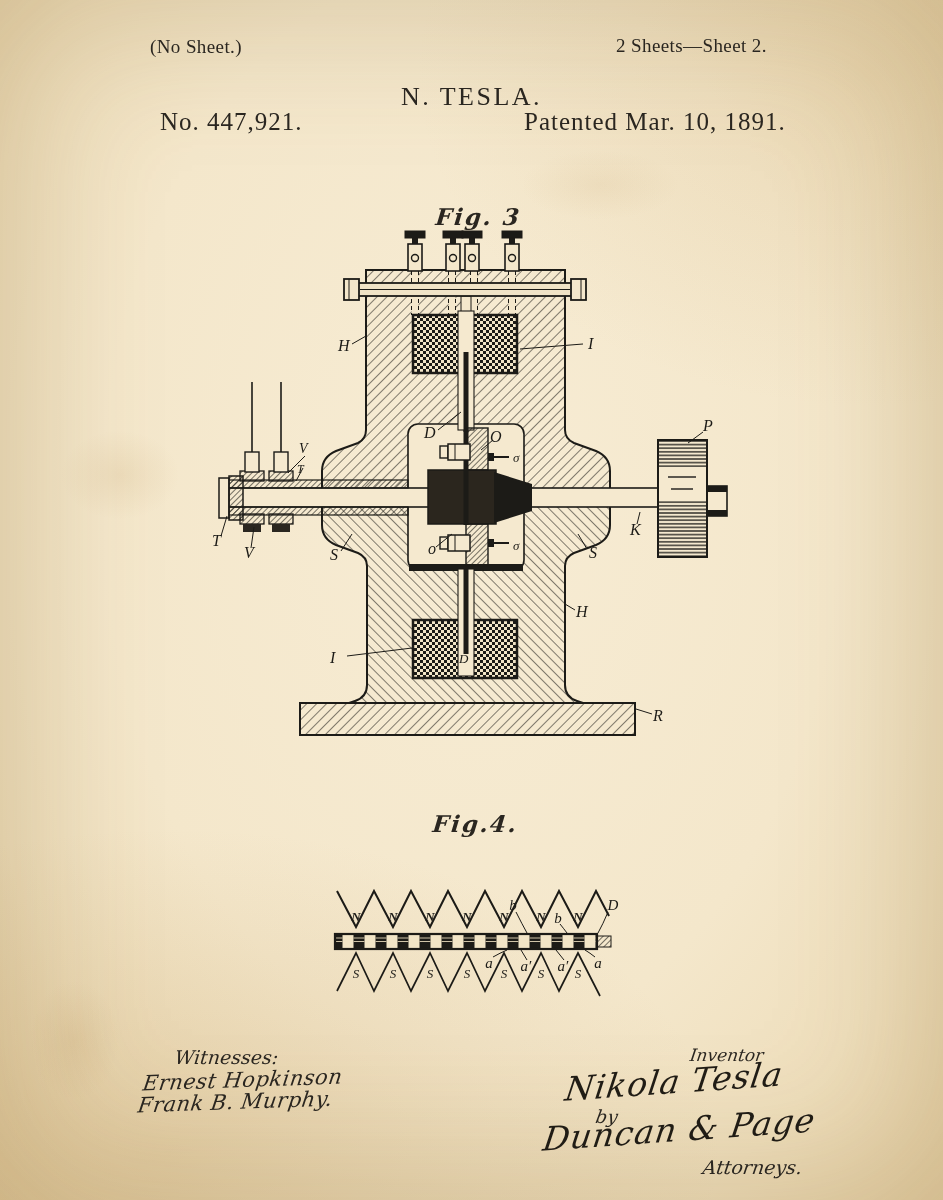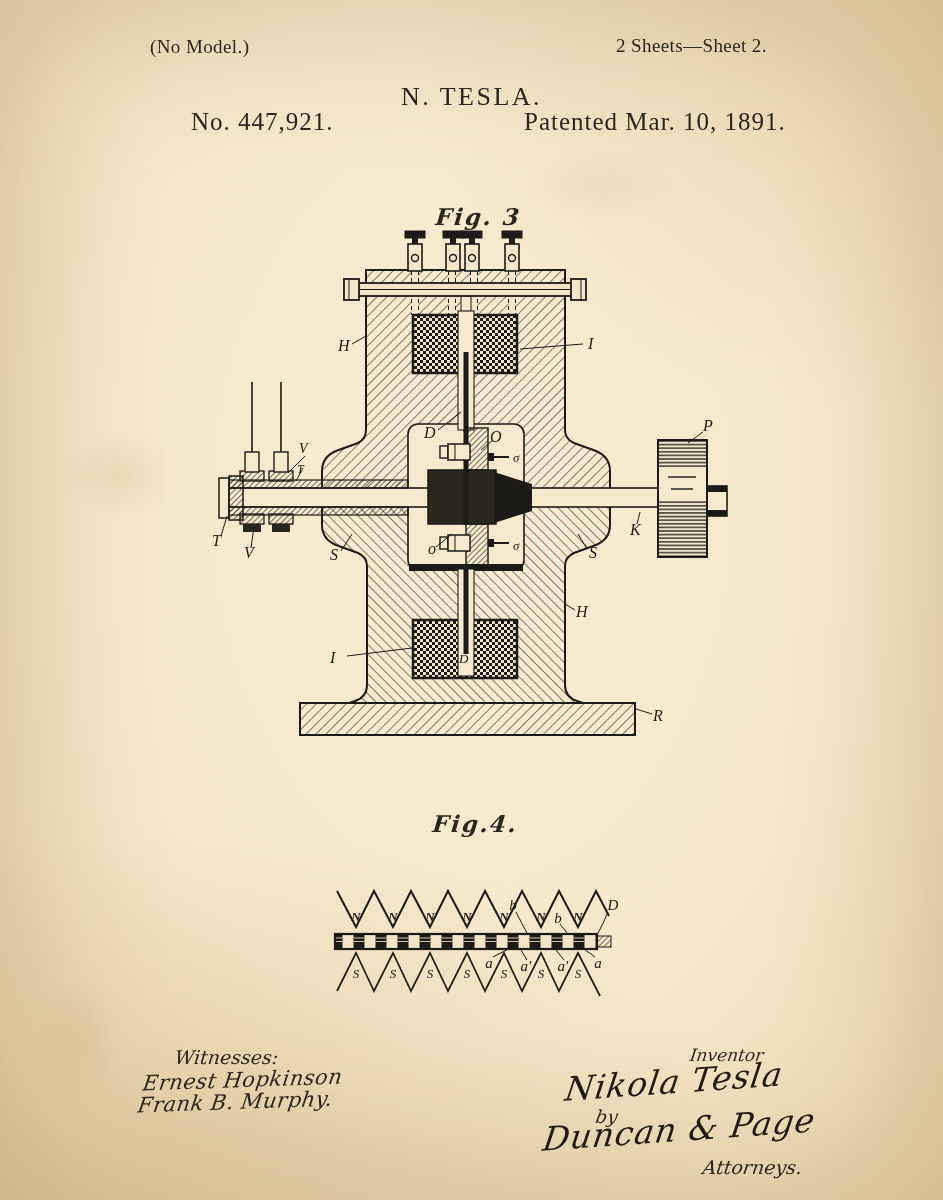--- a/index.html
+++ b/index.html
@@ -31,24 +31,24 @@
 </style>
 </head>
 <body>
 
 <div class="page">
 
   <div class="stain" style="left:60px;top:430px;width:120px;height:90px;background:radial-gradient(ellipse,rgba(186,148,88,.14),rgba(186,148,88,0) 70%);"></div>
   <div class="stain" style="left:520px;top:150px;width:160px;height:70px;background:radial-gradient(ellipse,rgba(186,148,88,.10),rgba(186,148,88,0) 70%);"></div>
   <div class="stain" style="left:30px;top:980px;width:90px;height:120px;background:radial-gradient(ellipse,rgba(170,130,70,.12),rgba(170,130,70,0) 70%);"></div>
 
-  <div class="abs hdr-small" style="left:150px;top:36px;">(No Model.)</div>
+  <div class="abs hdr-small" style="left:150px;top:36px;">(No Sheet.)</div>
   <div class="abs hdr-small" style="left:616px;top:35px;text-align:center;">2 Sheets—Sheet 2.</div>
   <div class="abs hdr-name" style="left:0;top:50px;width:943px;text-align:center;margin-top:32px;">N. TESLA.</div>
-  <div class="abs hdr-num" style="left:160px;top:108px;margin-left:31px;">No. 447,921.</div>
+  <div class="abs hdr-num" style="left:160px;top:108px;">No. 447,921.</div>
   <div class="abs hdr-num" style="left:505px;top:108px;margin-left:19px;">Patented Mar. 10, 1891.</div>
 
   <div class="abs figcap" style="left:436px;top:203px;">Fig. 3</div>
   <div class="abs figcap" style="left:433px;top:810px;">Fig.4.</div>
 
   <svg width="943" height="1200" viewBox="0 0 943 1200" style="position:absolute;left:0;top:0;">
     <defs>
       <pattern id="hatch" width="7" height="7" patternUnits="userSpaceOnUse" patternTransform="rotate(45)">
         <line x1="0" y1="0" x2="0" y2="7" stroke="#1c1b17" stroke-width="1.1"></line>
       </pattern>

